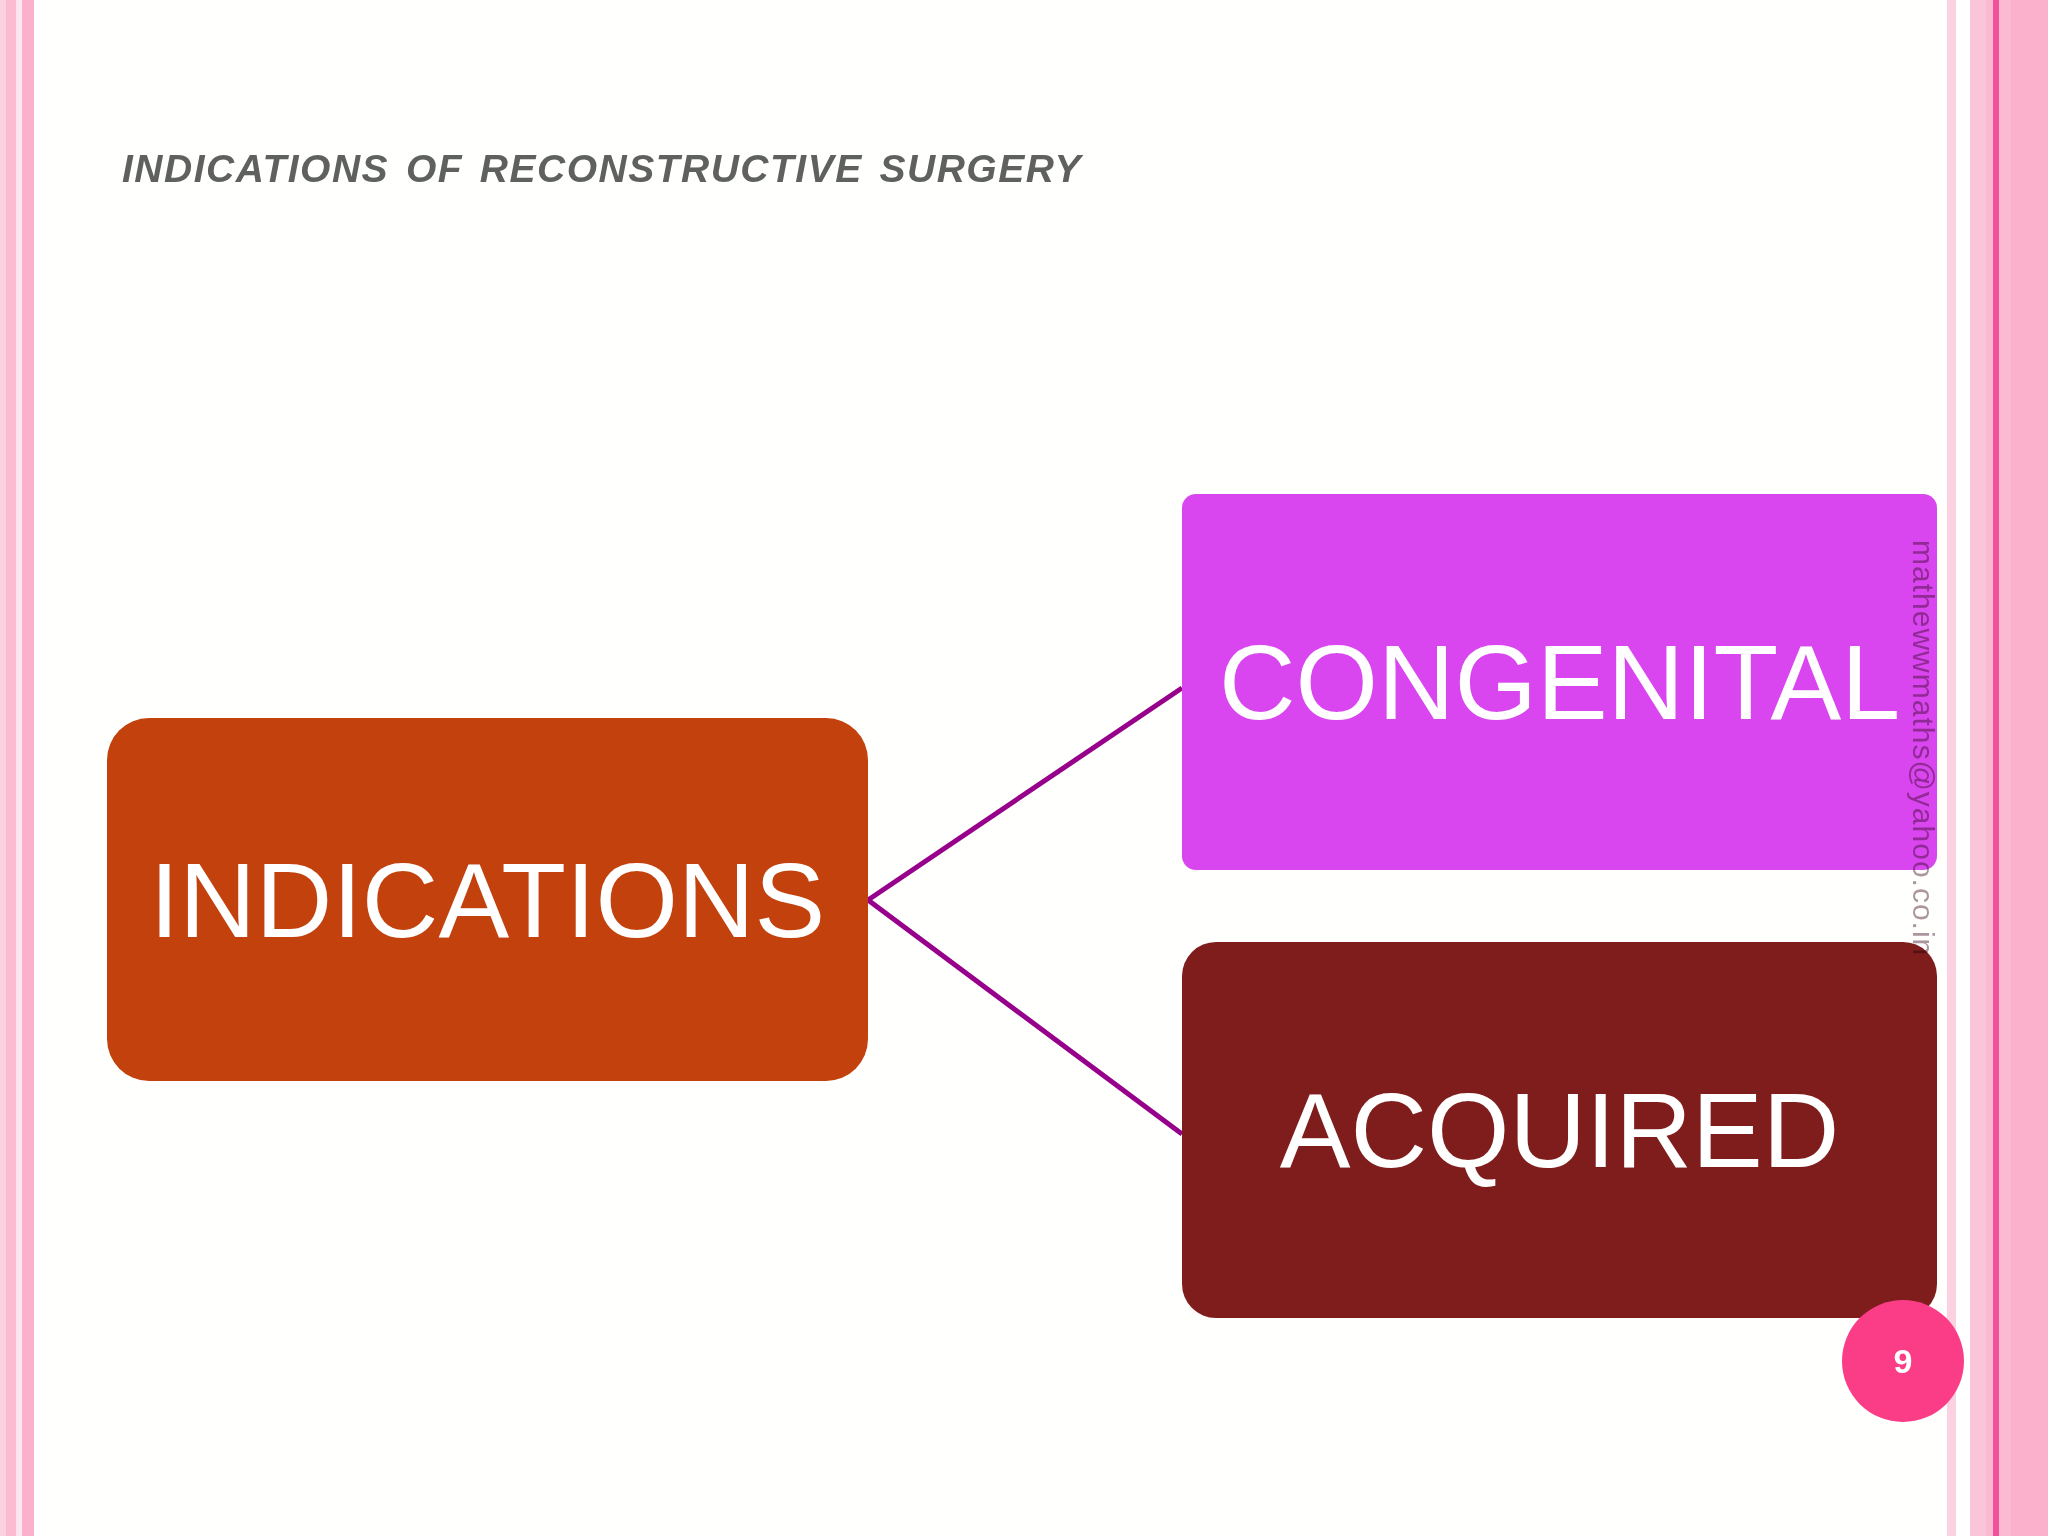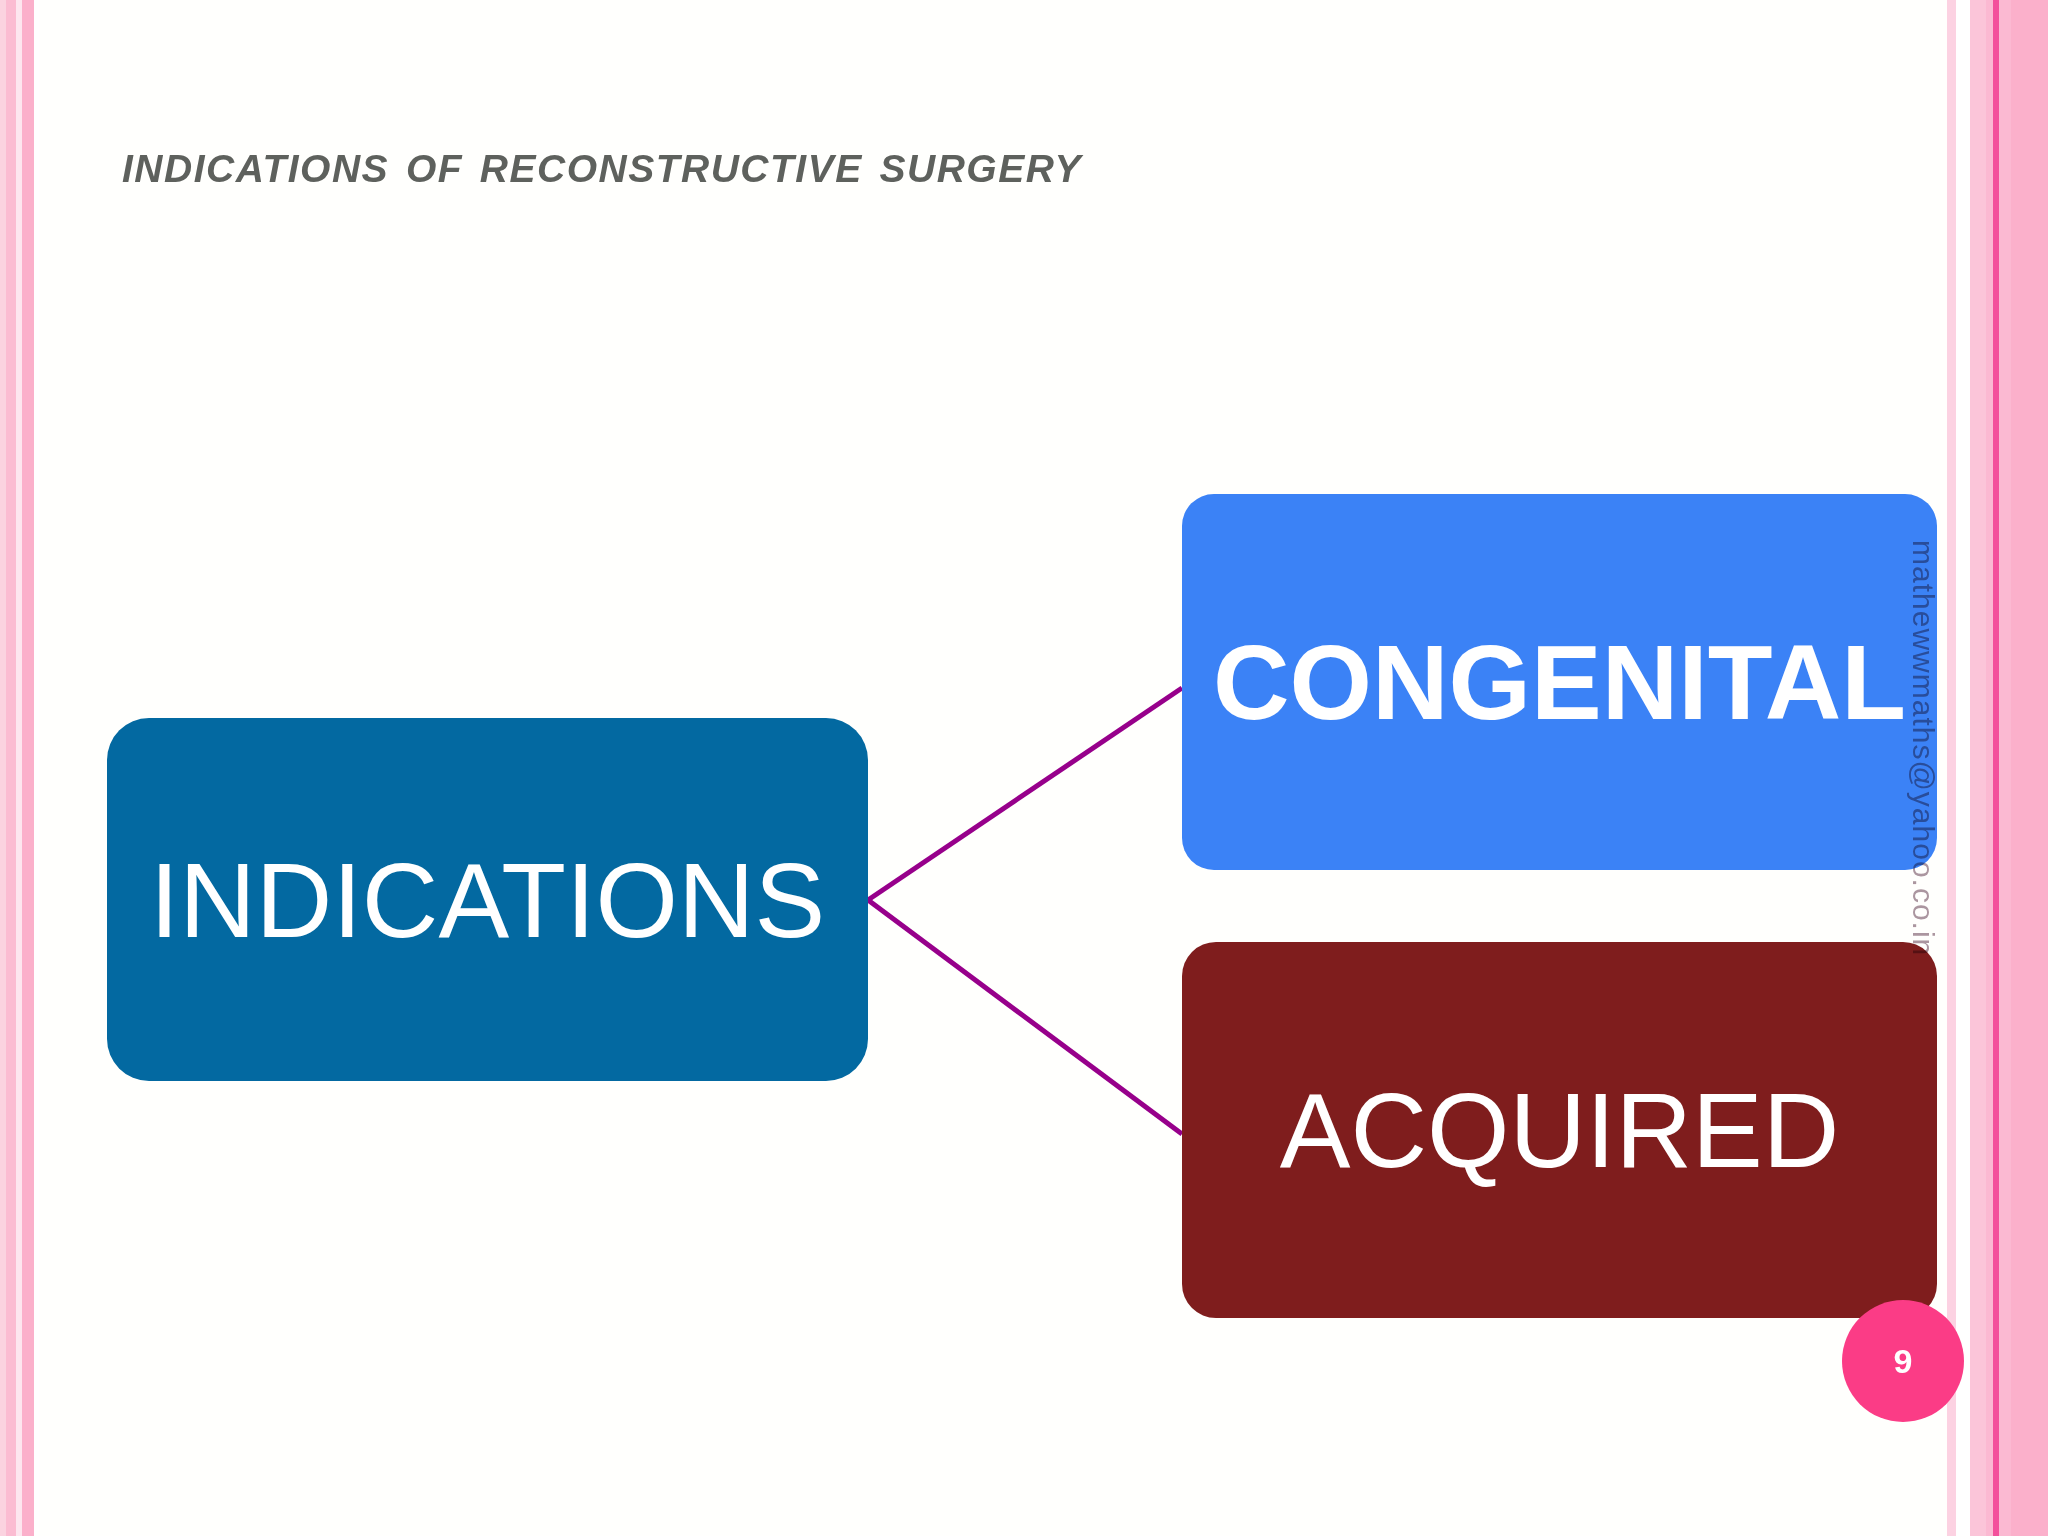--- a/index.html
+++ b/index.html
@@ -77,35 +77,34 @@
     box-sizing: border-box;
     text-align: center;
     line-height: 1;
   }
 
   #node-indications {
     left: 107px;
     top: 718px;
     width: 761px;
     height: 363px;
-    background: #0369a1;
+    background: #c2410c;
     border-radius: 42px;
     font-size: 106px;
     justify-content: center;
   }
 
   #node-congenital {
     left: 1182px;
     top: 494px;
     width: 755px;
     height: 376px;
-    background: #3b82f6;
-    border-radius: 32px;
+    background: #d946ef;
+    border-radius: 14px;
     font-size: 106px;
-    font-weight: bold;
   }
 
   #node-acquired {
     left: 1182px;
     top: 942px;
     width: 755px;
     height: 376px;
     background: #7f1d1d;
     border-radius: 34px;
     font-size: 106px;

